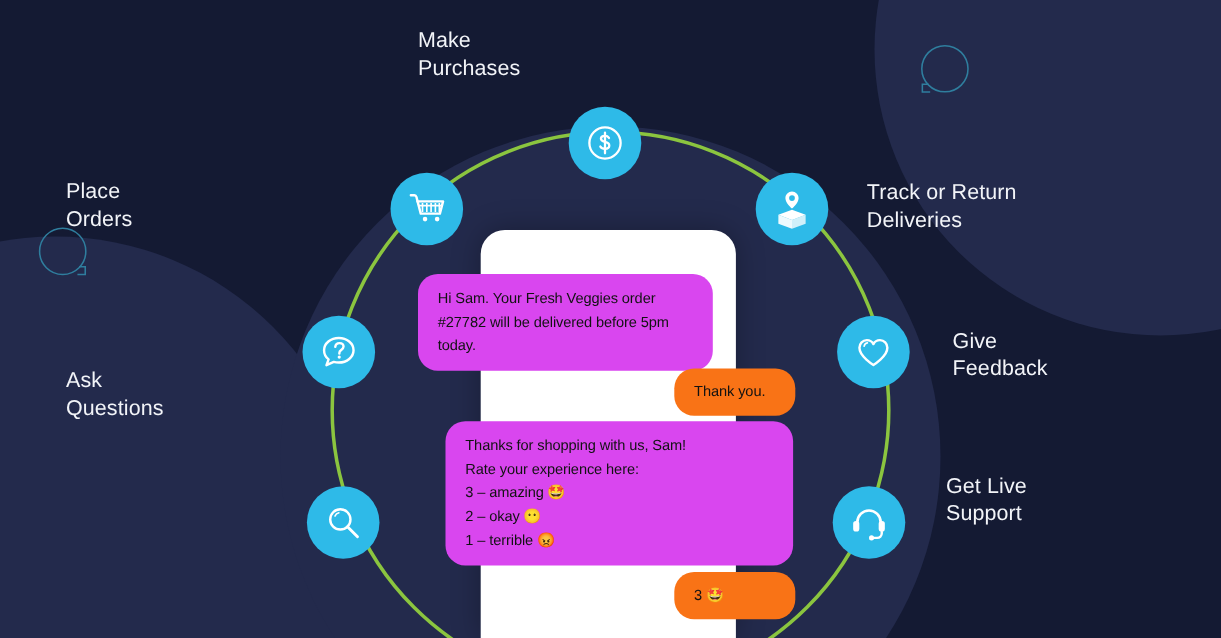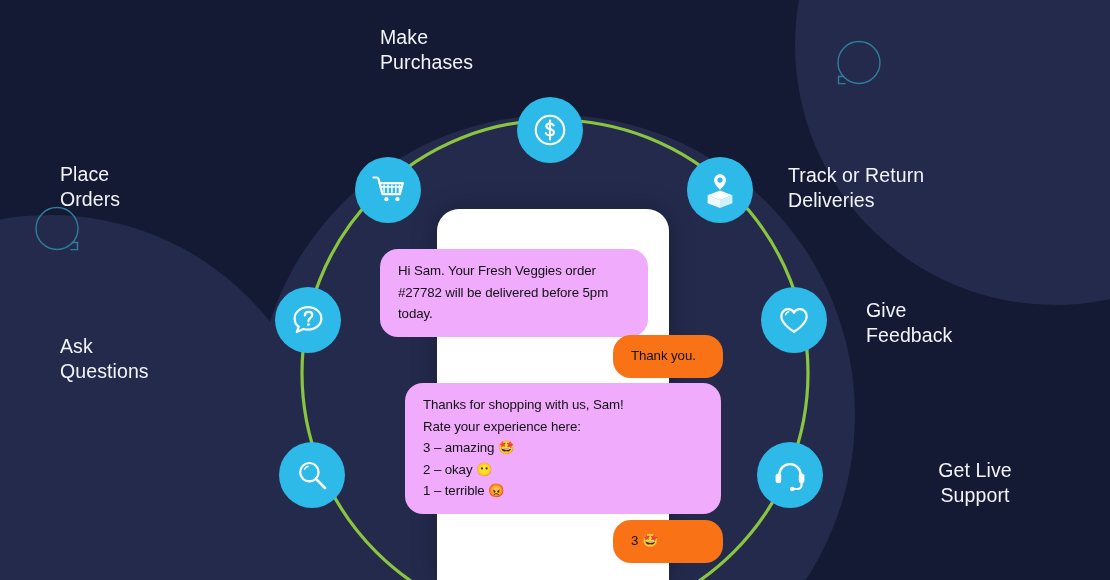--- a/index.html
+++ b/index.html
@@ -28,21 +28,21 @@
   
   #phone-panel {
     position:absolute; left:437px; top:209px; width:232px; height:371px;
     background:#ffffff; border-radius:22px 22px 0 0;
     box-shadow:0 0 26px rgba(0,0,0,0.28);
   }
 
   
   .bubble { position:absolute; font-size:13.3px; line-height:21.5px; color:#121212; letter-spacing:-0.1px; }
   .bubble-in {
-    background:#f0abfc; border-radius:18px;
+    background:#d946ef; border-radius:18px;
     padding:11px 16px 12px 18px;
   }
   .bubble-out {
     background:#f97316; border-radius:18px;
     padding:10px 18px 11px 18px;
   }
   #bubble-order   { left:380px; top:249px; width:268px; }
   #bubble-thanks  { left:613px; top:335px; width:110px; }
   #bubble-rate    { left:380px; top:383px; width:316px;margin-left:25px; }
   #bubble-reply   { left:613px; top:520px; width:110px; }
@@ -67,21 +67,21 @@
     letter-spacing:0.1px; white-space:pre-line;
   }
   .label-left  { text-align:left; }
   .label-right { text-align:left; }
   #label-purchases { left:380px; top:25px;  width:300px; text-align:left; }
   #label-orders    { left:60px;  top:162px; width:230px; }
   #label-questions { left:60px;  top:298px; width:230px;margin-top:36px; }
   #label-browse    { left:60px;  top:449px; width:230px; }
   #label-track     { left:788px; top:163px; width:270px; }
   #label-feedback  { left:866px; top:298px; width:230px; }
-  #label-support   { left:860px; top:458px; width:230px;text-align:center; }
+  #label-support   { left:860px; top:430px; width:230px; }
 </style>
 </head>
 <body>
 
 <div id="stage">
 
   <div class="bg-circle" id="bg-circle-right"></div>
   <div class="bg-circle" id="bg-circle-left"></div>
   <div class="bg-circle" id="bg-circle-center"></div>
 

